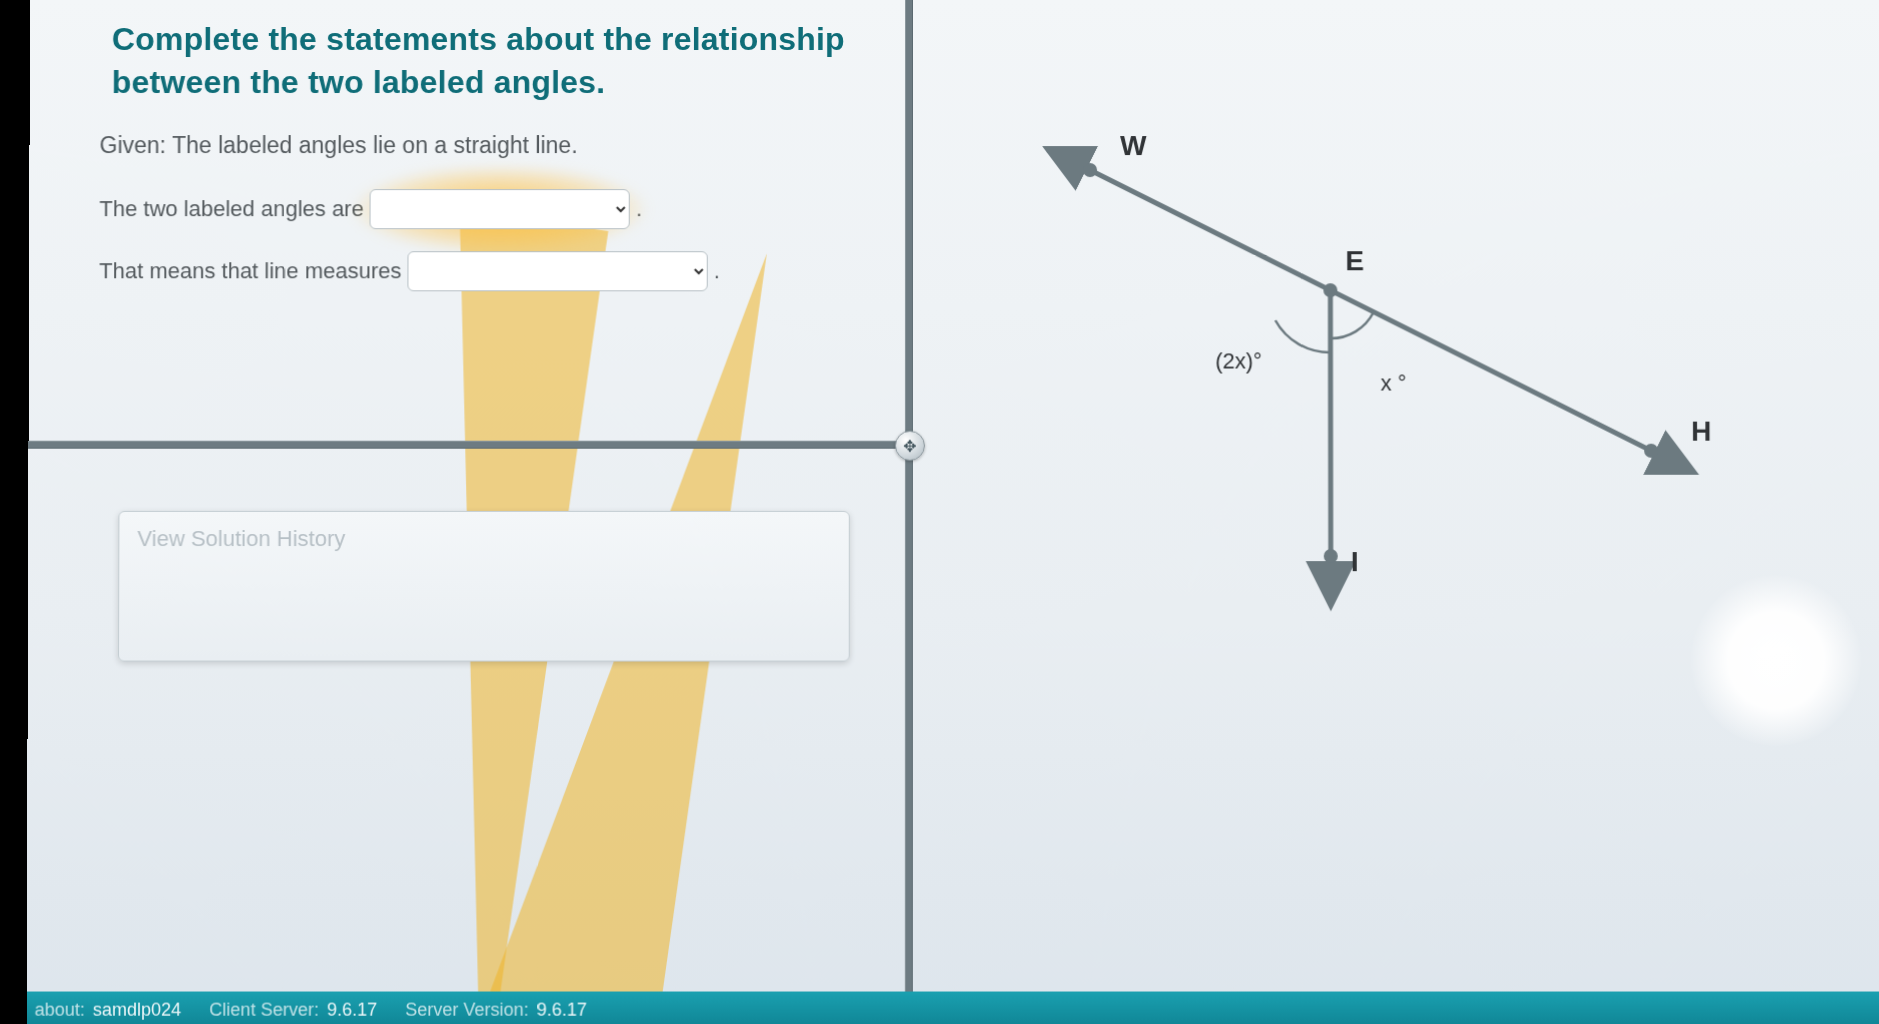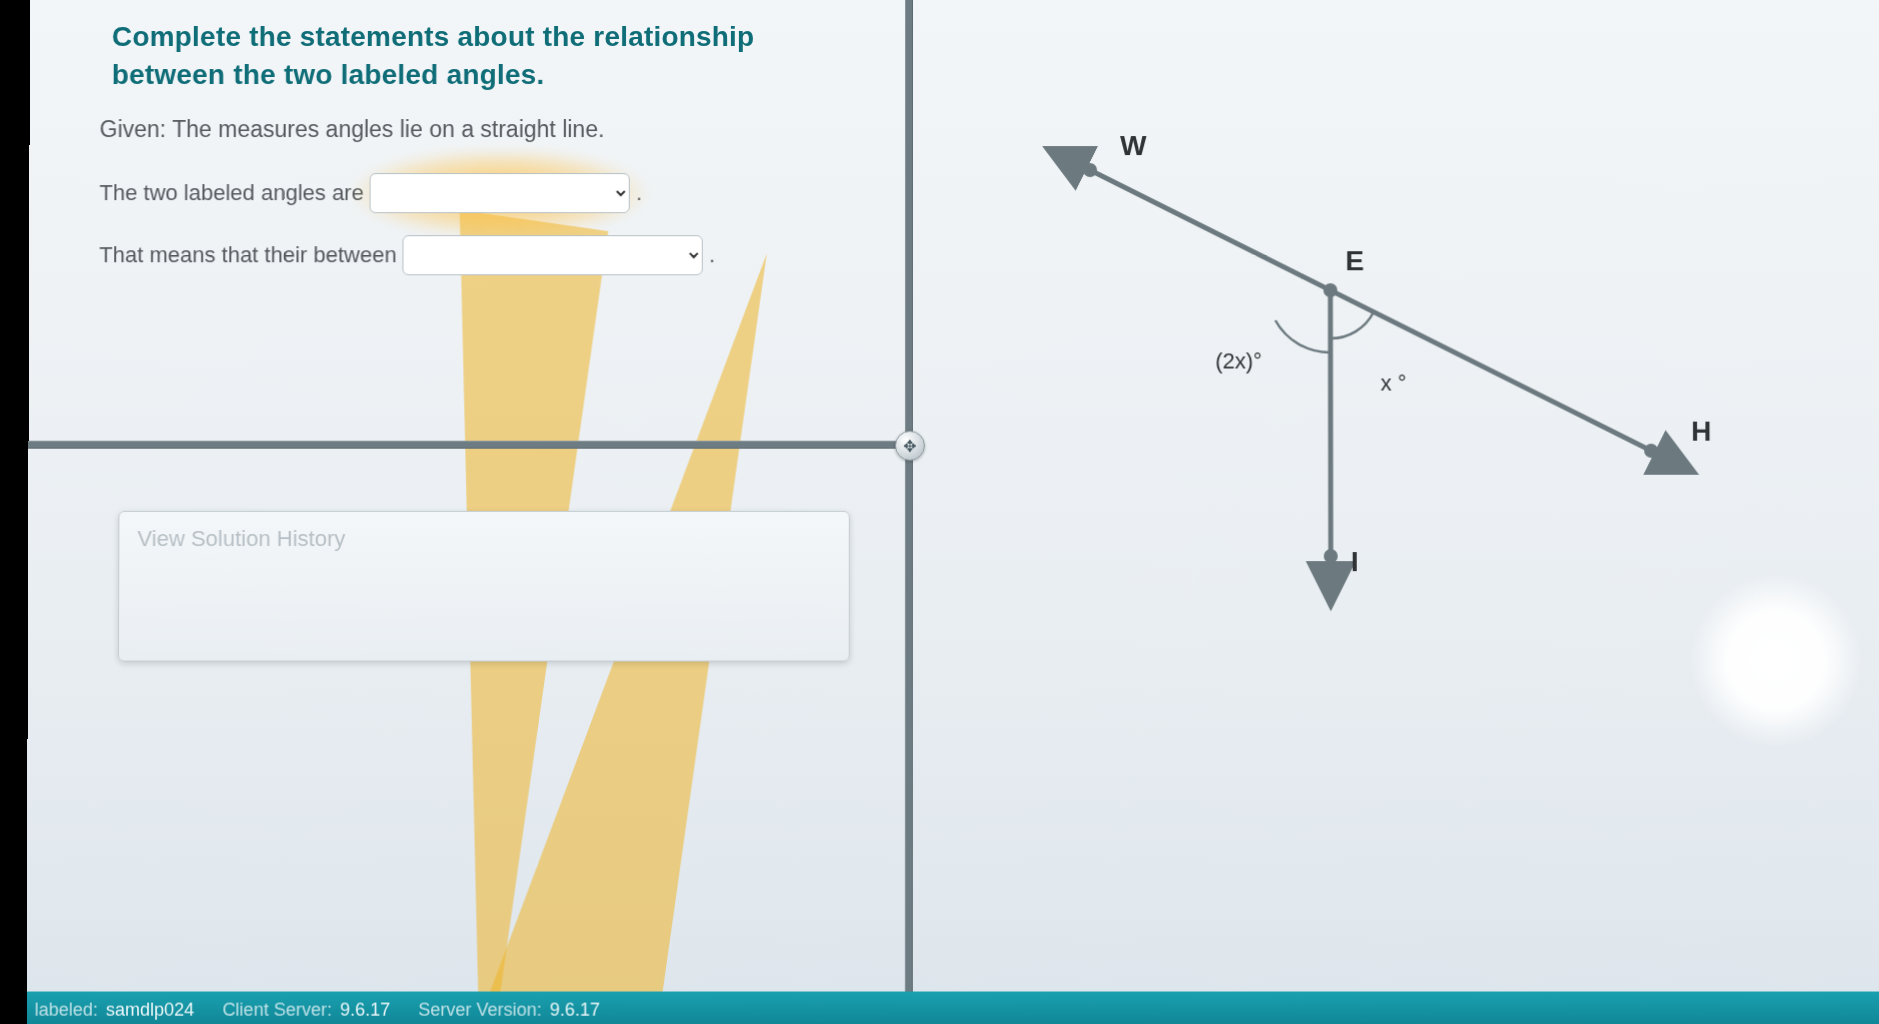--- a/index.html
+++ b/index.html
@@ -49,23 +49,23 @@
   .question-panel {
     position: absolute;
     left: 70px; top: 10px;
     width: 760px;
     font-size: 22px;
     color: #333;
   }
   .prompt {
     color: #0f6d78;
     font-weight: 700;
-    font-size: 28px;
+    font-size: 32px;
     line-height: 1.35;
-    margin: 8px 0 22px 12px;
+    margin: 8px 0 28px 12px;
     letter-spacing: .2px;
   }
   .given {
     color: #545a5e;
     font-size: 23px;
     margin-bottom: 30px;
   }
   .line { margin: 22px 0; display: flex; align-items: center; gap: 6px; color:#545a5e; font-size:22px;}
   .glow-wrap { position: relative; display:inline-block; }
   .glow {
@@ -150,33 +150,33 @@
 </style>
 </head>
 <body>
 
 <div class="viewport">
 
   <div class="beam"></div>
 
   <div class="question-panel">
     <p class="prompt">Complete the statements about the relationship between the two labeled angles.</p>
-    <p class="given">Given: The measures angles lie on a straight line.</p>
+    <p class="given">Given: The labeled angles lie on a straight line.</p>
 
     <div class="line">
       <span>The two labeled angles are</span>
       <span class="glow-wrap">
         <span class="glow"></span>
         <select class="answer"><option></option></select>
       </span>
       <span>.</span>
     </div>
 
     <div class="line">
-      <span>That means that their between</span>
+      <span>That means that line measures</span>
       <select class="answer wide"><option></option></select>
       <span>.</span>
     </div>
   </div>
 
   <div class="hdiv"></div>
   <div class="vdiv"></div>
   <div class="drag-handle">
     <span>✥</span>
   </div>
@@ -211,21 +211,21 @@
       <text x="390" y="510" class="pt-label">I</text>
 
       <text x="255" y="308" class="ang-label">(2x)°</text>
       <text x="420" y="330" class="ang-label">x °</text>
     </svg>
   </div>
 
   <div class="glare"></div>
 
   <div class="footer">
-    <span class="dim">labeled:</span>
+    <span class="dim">about:</span>
     <span>samdlp024</span>
     <span class="sep"></span>
     <span class="dim">Client Server:</span>
     <span>9.6.17</span>
     <span class="sep"></span>
     <span class="dim">Server Version:</span>
     <span>9.6.17</span>
   </div>
 
 </div>

